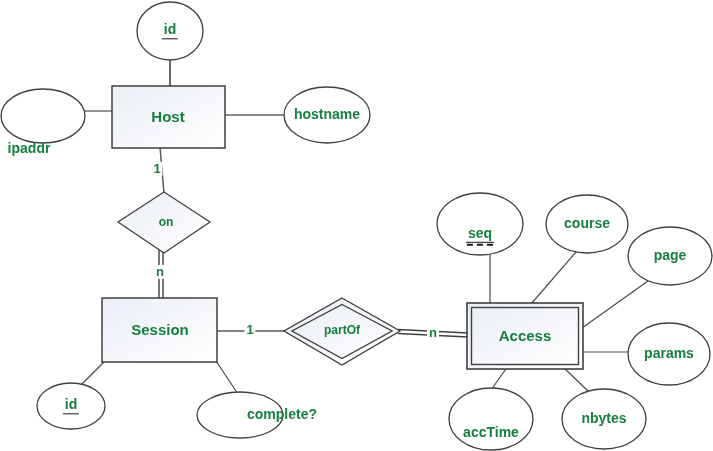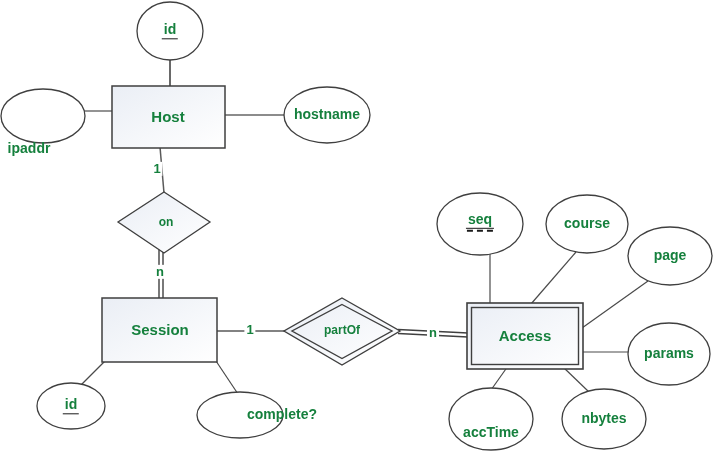--- a/index.html
+++ b/index.html
@@ -103,21 +103,21 @@
   <div class="lbl entity-lbl" style="left:525px;top:336px;">Access</div>
 
   <div class="lbl rel-lbl" style="left:166px;top:223px;">on</div>
   <div class="lbl rel-lbl" style="left:342px;top:331px;">partOf</div>
 
   <div class="lbl attr-lbl" style="left:170px;top:31px;"><span class="u-solid">id</span></div>
   <div class="lbl attr-lbl" style="left:29px;top:116px;margin-top:33px;">ipaddr</div>
   <div class="lbl attr-lbl" style="left:327px;top:115px;">hostname</div>
   <div class="lbl attr-lbl" style="left:71px;top:406px;"><span class="u-solid">id</span></div>
   <div class="lbl attr-lbl" style="left:240px;top:415px;margin-left:42px;">complete?</div>
-  <div class="lbl attr-lbl" style="left:480px;top:222px;"><span class="u-solid">seq</span><div class="dash-under"></div></div>
+  <div class="lbl attr-lbl" style="left:480px;top:236px;"><span class="u-solid">seq</span><div class="dash-under"></div></div>
   <div class="lbl attr-lbl" style="left:587px;top:224px;">course</div>
   <div class="lbl attr-lbl" style="left:670px;top:256px;text-align:center;">page</div>
   <div class="lbl attr-lbl" style="left:669px;top:354px;">params</div>
   <div class="lbl attr-lbl" style="left:491px;top:433px;">accTime</div>
   <div class="lbl attr-lbl" style="left:604px;top:419px;">nbytes</div>
 
   <div class="lbl card-lbl" style="left:157px;top:169px;">1</div>
   <div class="lbl card-lbl" style="left:160px;top:272px;">n</div>
   <div class="lbl card-lbl" style="left:250px;top:330px;">1</div>
   <div class="lbl card-lbl" style="left:433px;top:333px;">n</div>

